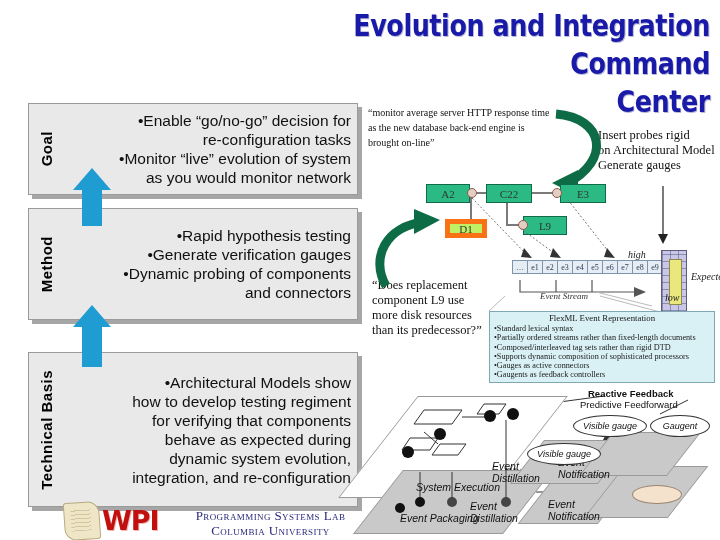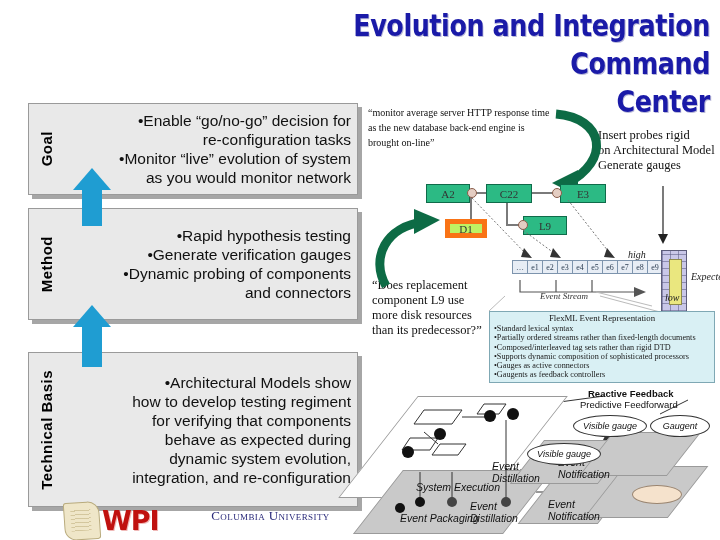--- a/index.html
+++ b/index.html
@@ -276,20 +276,21 @@
     <div class="shaft"></div>
   </div>
   <div class="uparrow" id="arrow2">
     <div class="head"></div>
     <div class="shaft"></div>
   </div>
 
   <div id="seal"></div>
   <div id="wpi">WPI</div>
   <div id="lablines">
+    <div>Programming Systems Lab</div>
     <div>Columbia University</div>
   </div>
 
   <div class="serif" id="quote-top">“monitor average server HTTP response time as the new database back-end engine is brought on-line”</div>
   <div class="serif" id="quote-left">“Does replacement component L9 use more disk resources than its predecessor?”</div>
   <div class="serif" id="insert-note">
     <div>Insert probes rigid</div>
     <div>on Architectural Model</div>
     <div>Generate gauges</div>
   </div>

